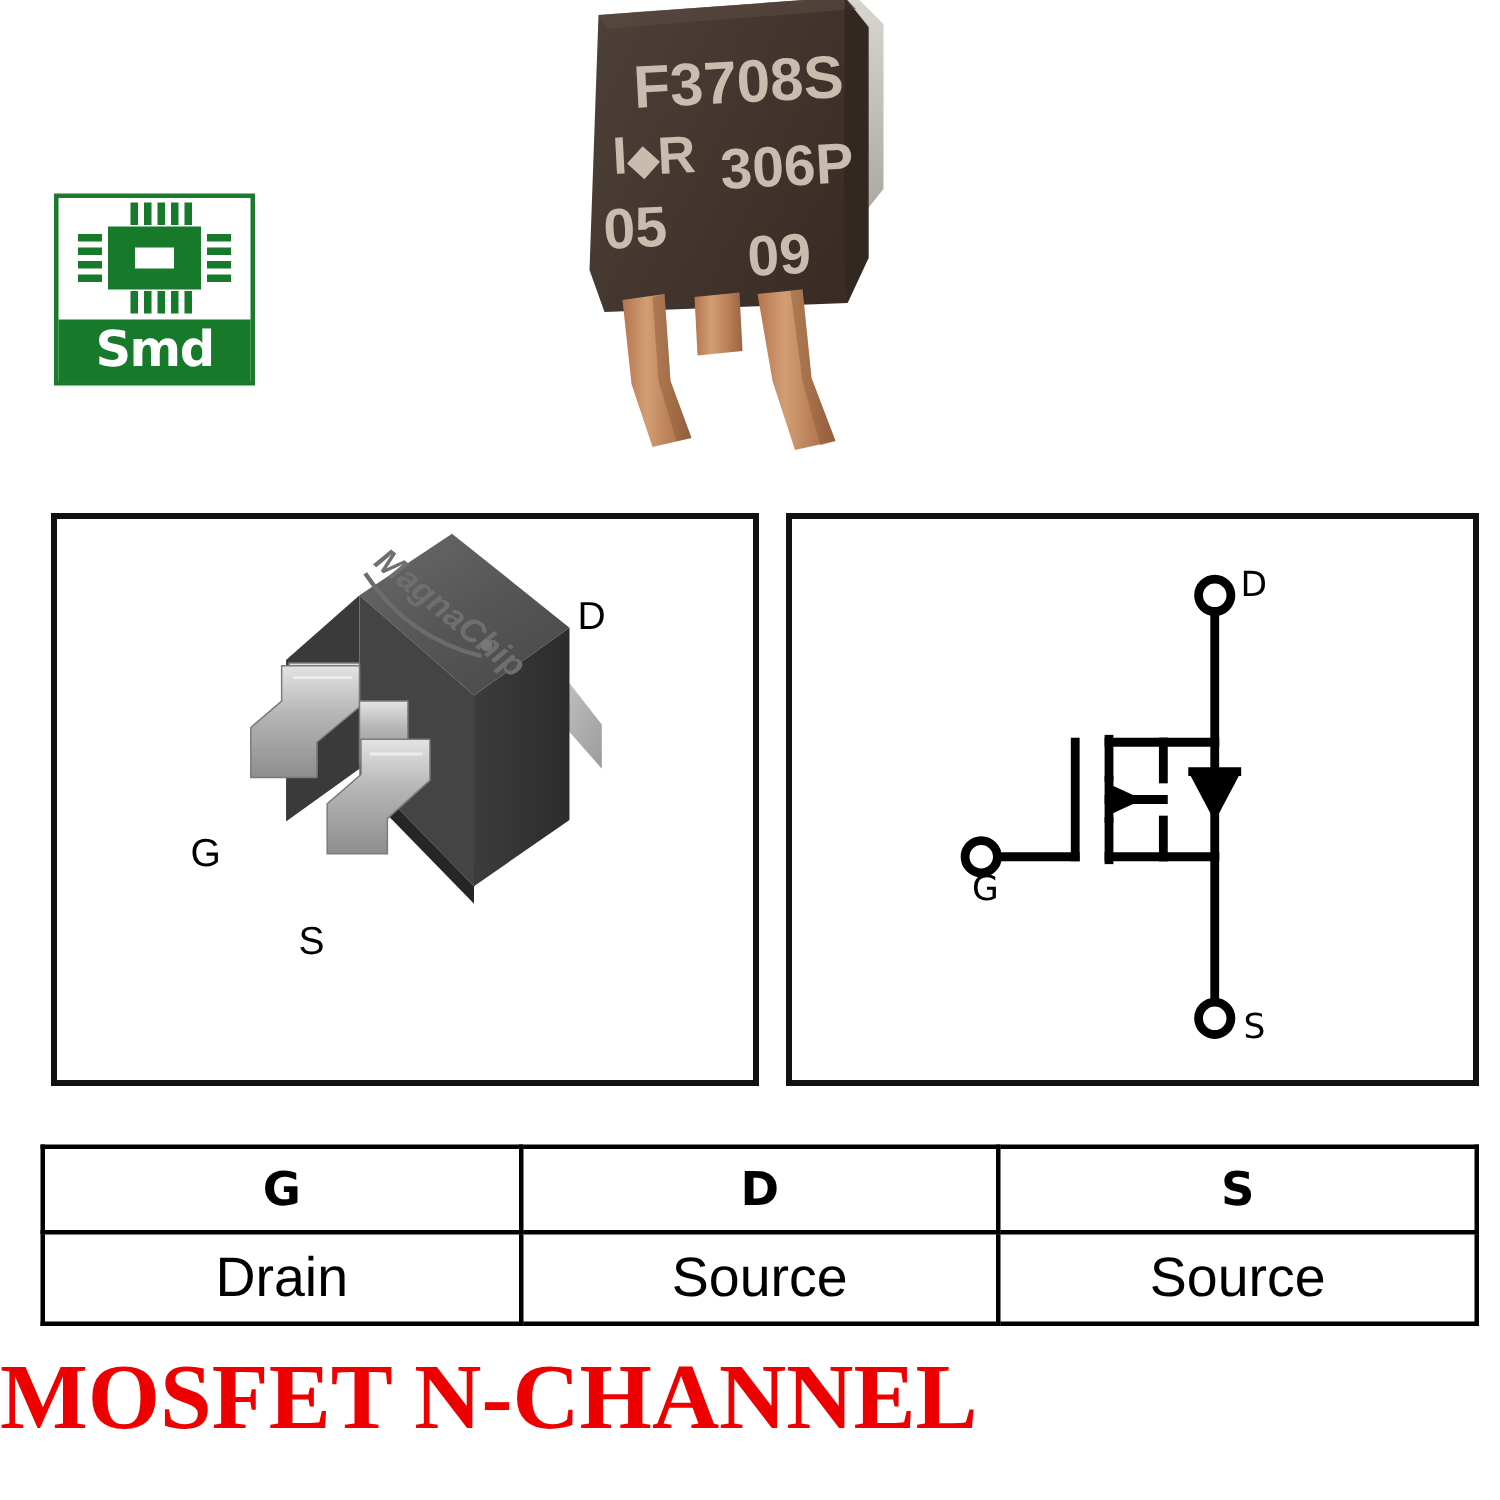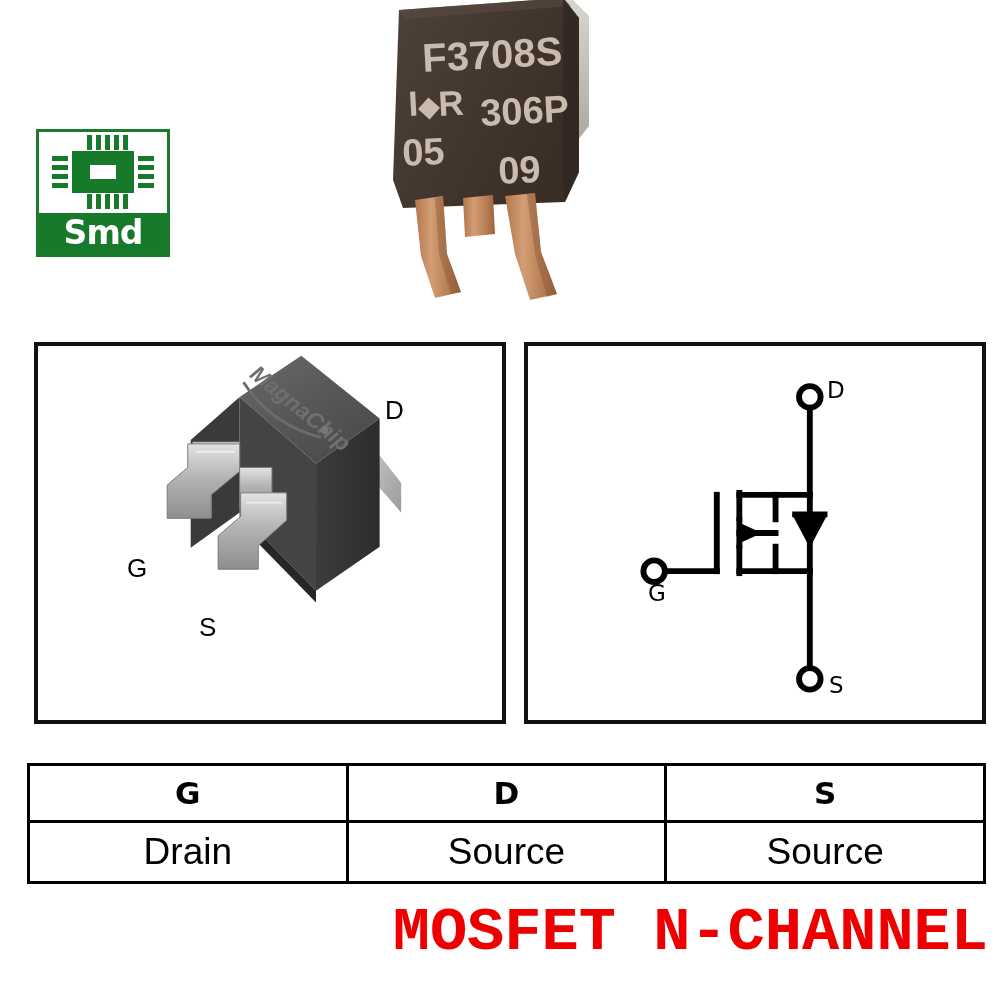--- a/index.html
+++ b/index.html
@@ -149,25 +149,25 @@
     height: 58px;
     font-family: "Liberation Sans", sans-serif;
     font-weight: normal;
     font-size: 37px;
   }
 
   
   #footer-title {
     position: absolute;
     left: 0;
-    right: 12px;
+    right: 1px;
     top: 897px;
-    text-align: right;
+    text-align: left;
     color: #ef0000;
-    font-family: Liberation Mono, monospace;
+    font-family: Liberation Serif, serif;
     font-weight: bold;
     font-size: 62px;
     letter-spacing: 0px;
     white-space: nowrap;
   }
 </style>
 </head>
 <body>
 
 <div id="smd-logo">

